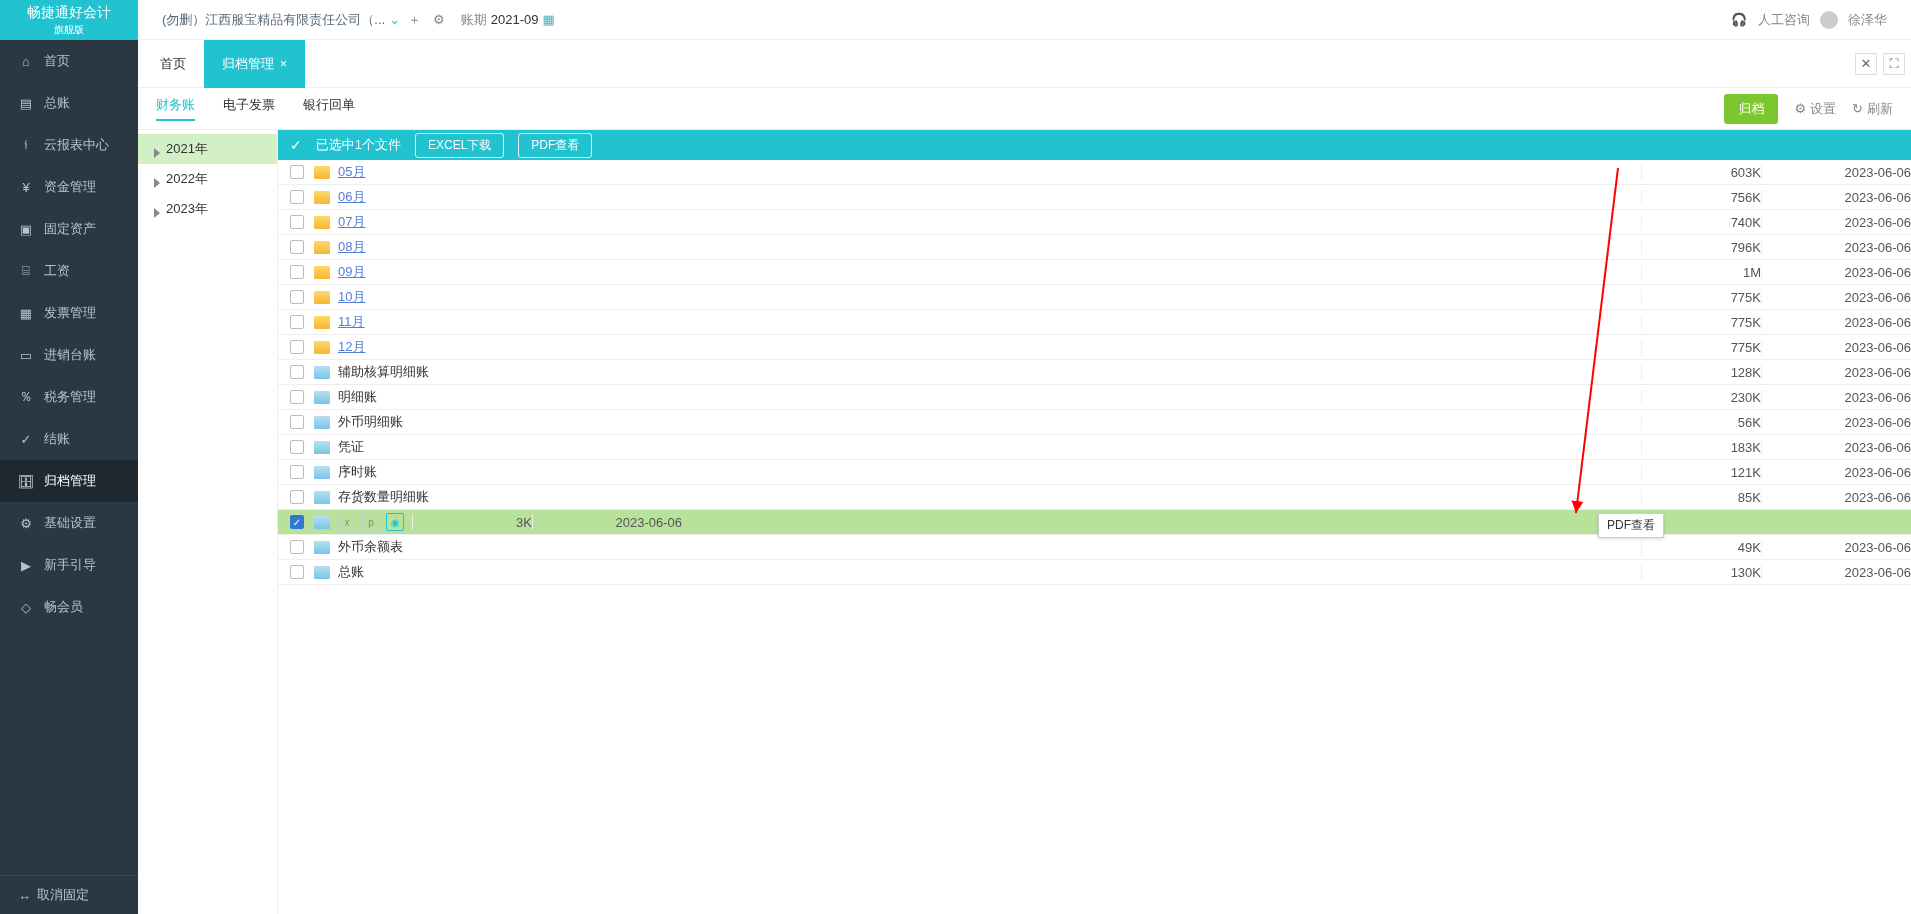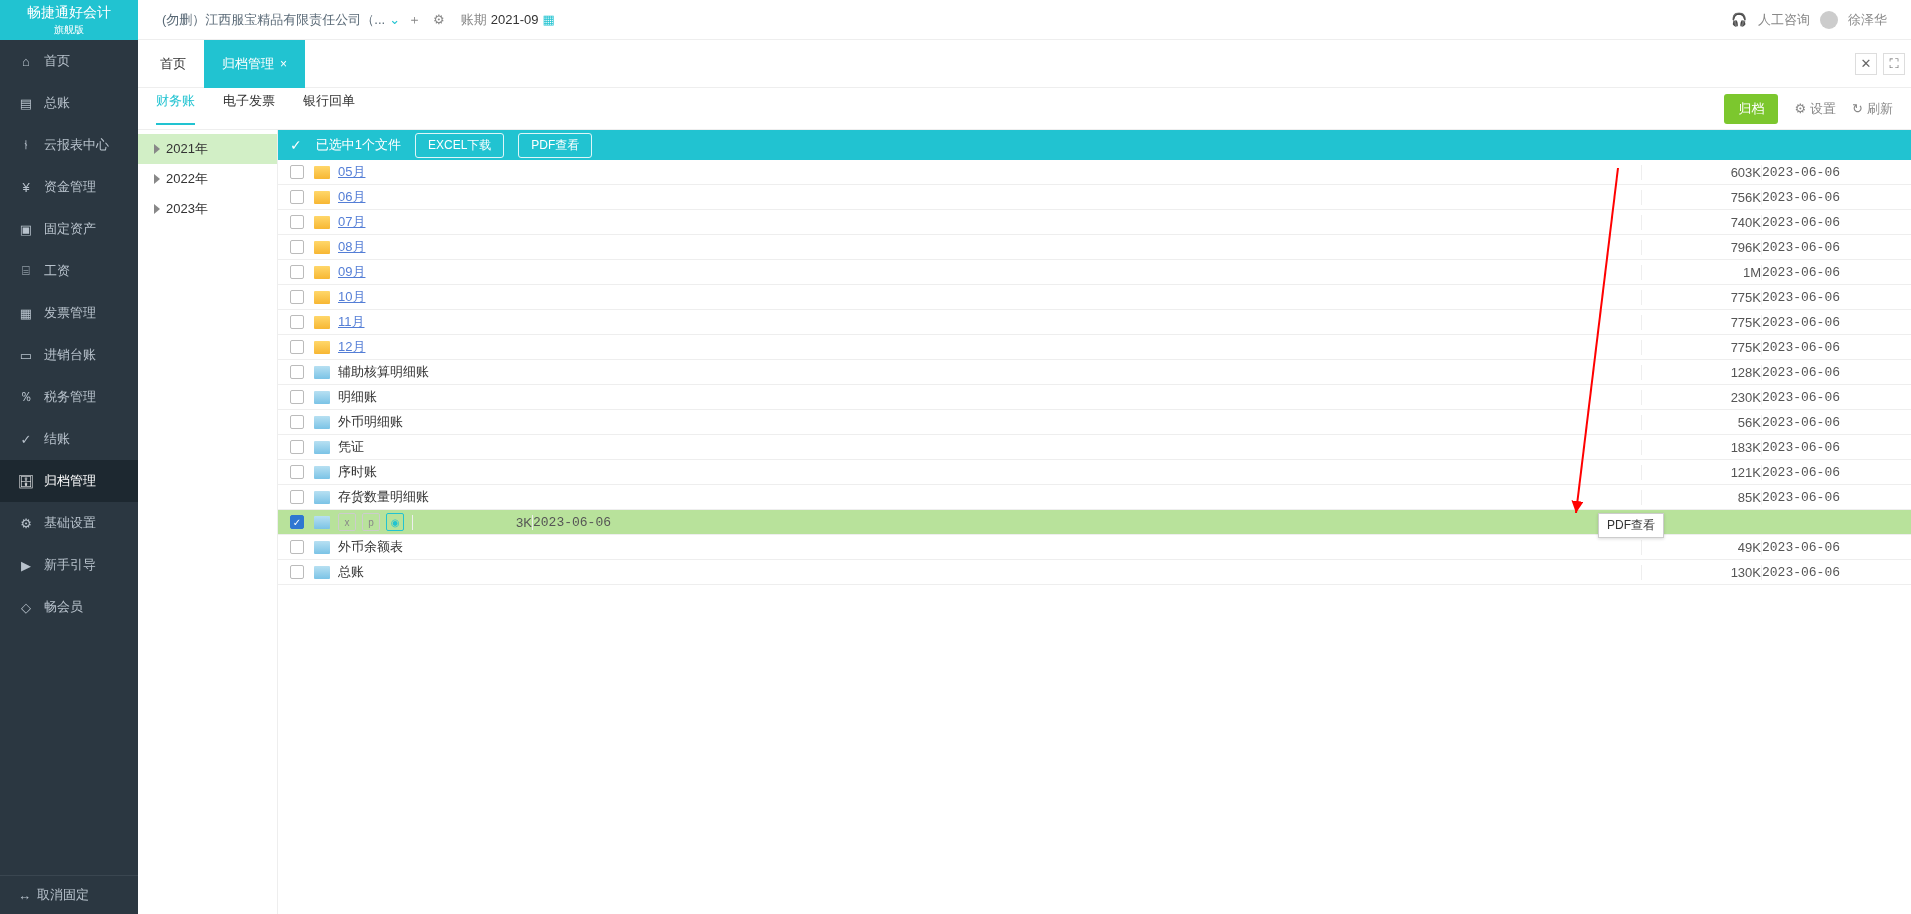--- a/index.html
+++ b/index.html
@@ -25,46 +25,46 @@
 .topbar-spacer { flex: 1; }
 .topbar-right { display: flex; align-items: center; gap: 10px; color: #888; }
 .avatar { width: 18px; height: 18px; border-radius: 50%; background: #ccc; display: inline-block; }
 .tabs-bar { height: 48px; display: flex; align-items: center; padding: 0 4px; border-bottom: 1px solid #eee; position: relative; }
 .tab { padding: 0 18px; height: 48px; display: flex; align-items: center; color: #333; cursor: pointer; }
 .tab.active { background: #21c3d1; color: #fff; }
 .tab .close { margin-left: 6px; font-size: 12px; }
 .tabs-right { position: absolute; right: 6px; display: flex; gap: 6px; }
 .tabs-right .sq { width: 22px; height: 22px; border: 1px solid #ddd; display: flex; align-items: center; justify-content: center; color: #666; cursor: pointer; }
 .sub-tabs { display: flex; align-items: center; height: 42px; padding: 0 18px; border-bottom: 1px solid #eee; gap: 28px; position: relative; }
-.sub-tab { cursor: pointer; color: #333; padding-bottom: 13px; }
+.sub-tab { cursor: pointer; color: #333; padding-bottom: 5px; }
 .sub-tab.active { color: #21c3d1; border-bottom: 2px solid #21c3d1; }
 .sub-actions { position: absolute; right: 18px; display: flex; align-items: center; gap: 16px; }
 .btn-primary { background: #7cc72e; color: #fff; border: none; padding: 6px 14px; border-radius: 3px; cursor: pointer; font-size: 13px; }
 .link-action { color: #888; cursor: pointer; display: flex; align-items: center; gap: 4px; }
 .content { flex: 1; display: flex; min-height: 0; }
 .tree { width: 140px; border-right: 1px solid #eee; padding-top: 4px; }
-.tree-item { display: flex; align-items: center; gap: 6px; padding: 6px 16px; cursor: pointer; color: #333; }
+.tree-item { display: flex; align-items: flex-end; gap: 6px; padding: 6px 16px; cursor: pointer; color: #333; }
 .tree-item.selected { background: #d2efc6; }
 .caret { display: inline-block; width: 0; height: 0; border-top: 5px solid transparent; border-bottom: 5px solid transparent; border-left: 6px solid #888; }
 .file-area { flex: 1; display: flex; flex-direction: column; min-width: 0; }
 .selection-bar { height: 30px; background: #21c3d1; color: #fff; display: flex; align-items: center; padding: 0 12px; gap: 14px; }
 .check-icon { font-size: 14px; }
 .outline-btn { border: 1px solid rgba(255,255,255,0.85); background: transparent; color: #fff; padding: 3px 12px; border-radius: 3px; cursor: pointer; font-size: 12px; }
 .file-list { flex: 1; overflow: auto; position: relative; }
 .row { display: flex; align-items: center; height: 25px; border-bottom: 1px solid #eee; padding-left: 12px; }
 .row.selected { background: #b8e29b; }
 .row .cb { width: 14px; height: 14px; border: 1px solid #bbb; border-radius: 2px; margin-right: 10px; flex-shrink: 0; display: flex; align-items: center; justify-content: center; }
 .row.selected .cb { background: #2f77d1; border-color: #2f77d1; color: #fff; font-size: 10px; }
 .row .folder-icon { width: 16px; height: 13px; margin-right: 8px; flex-shrink: 0; border-radius: 1px; }
 .folder-yellow { background: linear-gradient(#ffd76a,#f7b733); }
 .folder-blue { background: linear-gradient(#b7e0f2,#7bc3e6); }
 .row .name { flex: 1; color: #333; }
 .row .name.link { color: #547ed6; text-decoration: underline; cursor: pointer; }
 .row .size { width: 120px; text-align: right; border-left: 1px solid #eee; color: #555; }
-.row .date { width: 150px; text-align: left; border-left: 1px solid #eee; color: #555; font-family: Liberation Mono, monospace; }
+.row .date { width: 150px; text-align: right; border-left: 1px solid #eee; color: #555; }
 .row-actions { display: flex; gap: 6px; margin-right: 8px; color: #888; }
 .row-actions .ia { width: 18px; height: 18px; border: 1px solid #ccc; border-radius: 2px; display: flex; align-items: center; justify-content: center; font-size: 10px; cursor: pointer; }
 .tooltip { position: absolute; background: #fff; border: 1px solid #ccc; padding: 3px 8px; font-size: 12px; color: #333; box-shadow: 0 1px 3px rgba(0,0,0,0.15); }
 .arrow-overlay { position: absolute; pointer-events: none; }
 </style>
 </head>
 <body>
 
 <div class="app">
   <aside class="sidebar">

